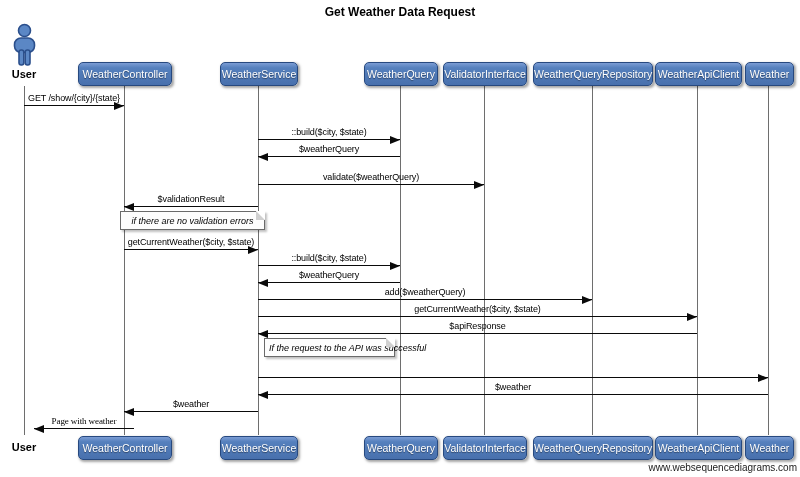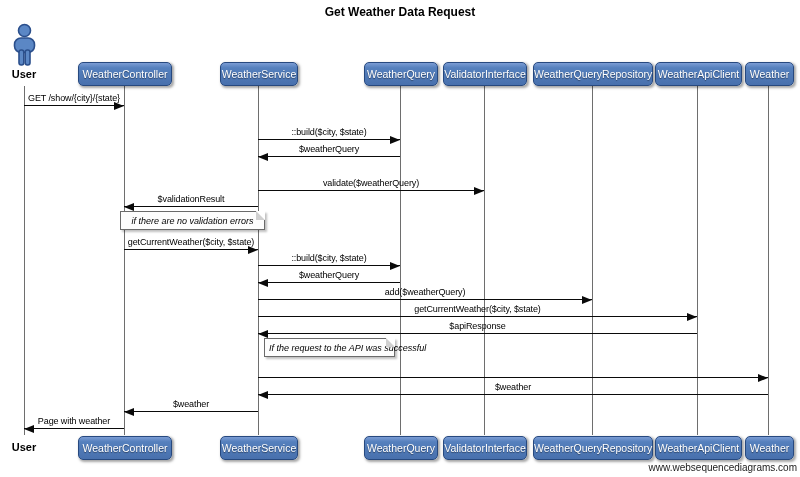--- a/index.html
+++ b/index.html
@@ -69,21 +69,21 @@
   <div class="msg" style="left:258px;top:125px;width:142px;">
     <span class="mlbl">::build($city, $state)</span>
     <span class="mline"></span>
     <i class="ah r"></i>
   </div>
   <div class="msg" style="left:258px;top:142px;width:142px;">
     <span class="mlbl">$weatherQuery</span>
     <span class="mline"></span>
     <i class="ah l"></i>
   </div>
-  <div class="msg" style="left:258px;top:176px;width:226px;text-decoration:underline;">
+  <div class="msg" style="left:258px;top:170px;width:226px;text-decoration:underline;">
     <span class="mlbl">validate($weatherQuery)</span>
     <span class="mline"></span>
     <i class="ah r"></i>
   </div>
   <div class="msg" style="left:124px;top:192px;width:134px;">
     <span class="mlbl">$validationResult</span>
     <span class="mline"></span>
     <i class="ah l"></i>
   </div>
 
@@ -135,21 +135,21 @@
   <div class="msg" style="left:258px;top:380px;width:510px;">
     <span class="mlbl">$weather</span>
     <span class="mline"></span>
     <i class="ah l"></i>
   </div>
   <div class="msg" style="left:124px;top:397px;width:134px;">
     <span class="mlbl">$weather</span>
     <span class="mline"></span>
     <i class="ah l"></i>
   </div>
-  <div class="msg" style="left:24px;top:414px;width:100px;">
+  <div class="msg" style="left:34px;top:414px;width:100px;font-family:Liberation Serif, serif;">
     <span class="mlbl">Page with weather</span>
     <span class="mline"></span>
     <i class="ah l"></i>
   </div>
 
   <div class="alabel" style="left:4px;top:441px;width:40px;">User</div>
   <div class="pbox" style="left:78px;top:436px;width:92px;">WeatherController</div>
   <div class="pbox" style="left:220px;top:436px;width:76px;">WeatherService</div>
   <div class="pbox" style="left:364px;top:436px;width:72px;">WeatherQuery</div>
   <div class="pbox" style="left:443px;top:436px;width:82px;">ValidatorInterface</div>

